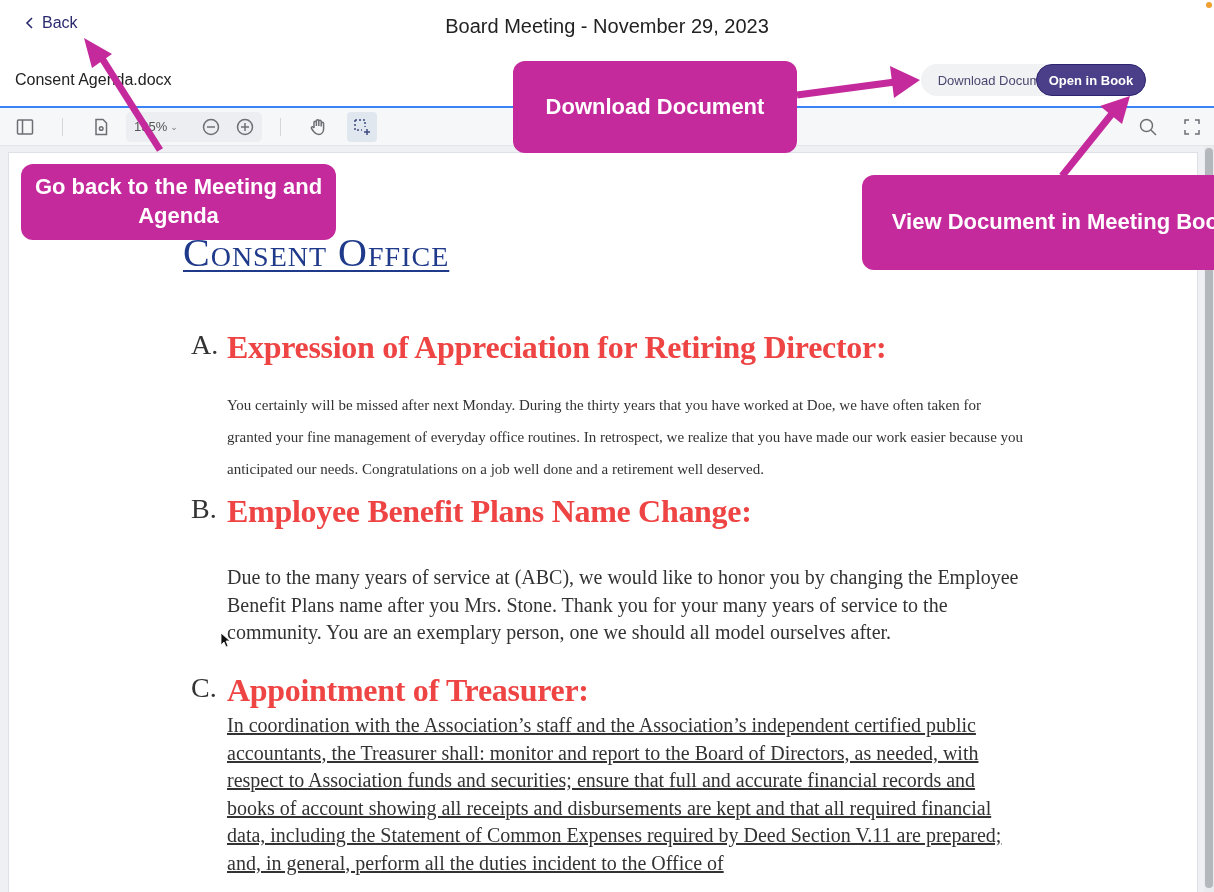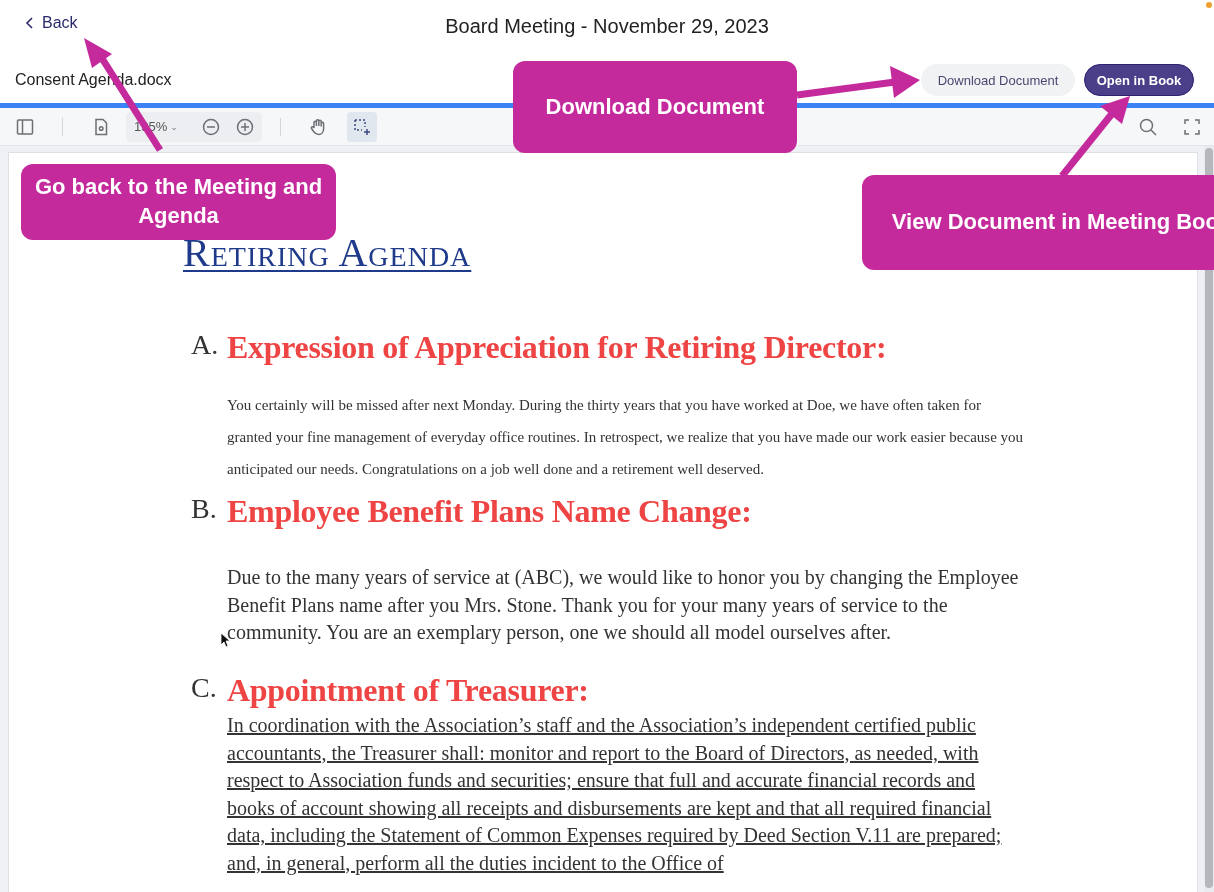--- a/index.html
+++ b/index.html
@@ -5,24 +5,24 @@
   * { box-sizing: border-box; margin: 0; padding: 0; }
   html, body { width: 1214px; height: 892px; overflow: hidden; background: #ffffff; }
   body { font-family: "Liberation Sans", "DejaVu Sans", sans-serif; color: #222; position: relative; }
 
   .topbar { position: absolute; left: 0; top: 0; width: 1214px; height: 58px; border-bottom: 1px solid #d8dbe0; background: #fff; }
   .back-link { position: absolute; left: 24px; top: 14px; display: flex; align-items: center; gap: 6px; color: #2b2a6e; font-size: 16px; cursor: pointer; }
   .back-link svg { width: 12px; height: 12px; }
   .meeting-title { position: absolute; left: 0; right: 0; top: 15px; text-align: center; font-size: 20px; color: #222; }
   .status-dot { position: absolute; right: 2px; top: 2px; width: 6px; height: 6px; border-radius: 50%; background: #f0a030; }
 
-  .docbar { position: absolute; left: 0; top: 52px; width: 1214px; height: 56px; border-bottom: 5px solid #3b82f6; background: #fff; }
+  .docbar { position: absolute; left: 0; top: 52px; width: 1214px; height: 56px; border-bottom: 2px solid #3b82f6; background: #fff; }
   .doc-name { position: absolute; left: 15px; top: 19px; font-size: 16px; color: #222; }
   .btn-download { position: absolute; left: 921px; top: 12px; width: 154px; height: 32px; border-radius: 16px; background: #f1f2f4; border: none; color: #4a4870; font-size: 13px; font-family: "Liberation Sans", sans-serif; cursor: pointer; }
-  .btn-open { position: absolute; left: 1084px; top: 12px; width: 110px; height: 32px; border-radius: 16px; background: #4a3f88; border: 1px solid #2c2470; color: #fff; font-size: 13px; font-weight: bold; font-family: "Liberation Sans", sans-serif; cursor: pointer; }
+  .btn-open { position: absolute; left: 1036px; top: 12px; width: 110px; height: 32px; border-radius: 16px; background: #4a3f88; border: 1px solid #2c2470; color: #fff; font-size: 13px; font-weight: bold; font-family: "Liberation Sans", sans-serif; cursor: pointer; }
 
   .toolbar { position: absolute; left: 0; top: 108px; width: 1214px; height: 38px; background: #f6f7f9; border-bottom: 1px solid #e3e5e8; }
   .tb-btn { position: absolute; top: 4px; width: 30px; height: 30px; display: flex; align-items: center; justify-content: center; cursor: pointer; border-radius: 4px; }
   .tb-btn svg { width: 20px; height: 20px; stroke: #6d6f74; fill: none; stroke-width: 1.5; }
   .tb-sep { position: absolute; top: 10px; width: 1px; height: 18px; background: #d4d6da; }
   .zoom-group { position: absolute; left: 126px; top: 4px; width: 136px; height: 30px; background: #eceef1; border-radius: 5px; }
   .zoom-value { position: absolute; left: 8px; top: 7px; font-size: 13px; color: #555; display: flex; align-items: center; gap: 3px; cursor: pointer; }
   .zoom-value .chev { font-size: 9px; color: #777; }
   .tb-btn.active { background: #e1e7ef; }
 
@@ -128,21 +128,21 @@
   </div>
   <div class="tb-btn" style="left:1177px">
     <svg viewBox="0 0 20 20">
         <path d="M3 7 V3 H7 M13 3 H17 V7 M17 13 V17 H13 M7 17 H3 V13"></path>
       </svg>
   </div>
 </div>
 
 <div class="viewer">
   <div class="page">
-    <div class="doc-title">Retiring Agenda</div>
+    <div class="doc-title">Consent Office</div>
 
     <div class="section sec-a">
       <span class="letter">A.</span>
       <span class="heading">Expression of Appreciation for Retiring Director:</span>
       <div class="body">You certainly will be missed after next Monday. During the thirty years that you have worked at Doe, we have often taken for granted your fine management of everyday office routines. In retrospect, we realize that you have made our work easier because you anticipated our needs. Congratulations on a job well done and a retirement well deserved.</div>
     </div>
 
     <div class="section sec-b">
       <span class="letter">B.</span>
       <span class="heading">Employee Benefit Plans Name Change:</span>

